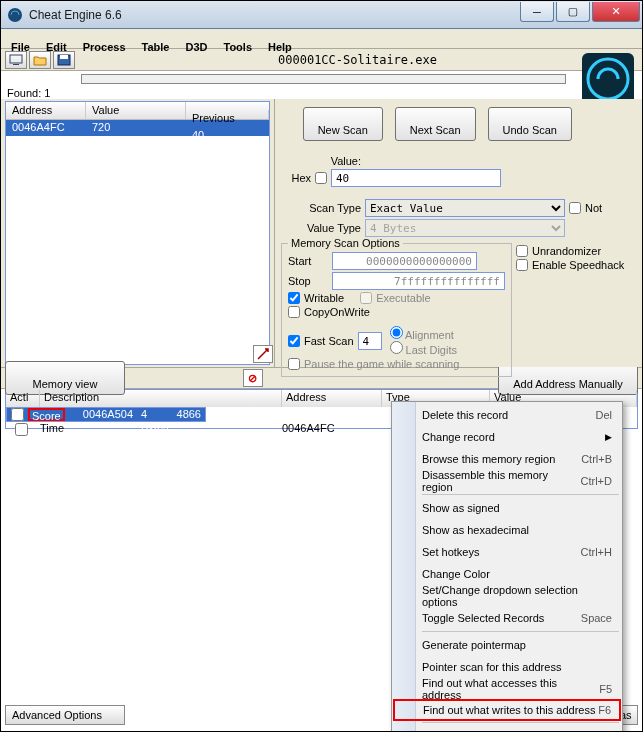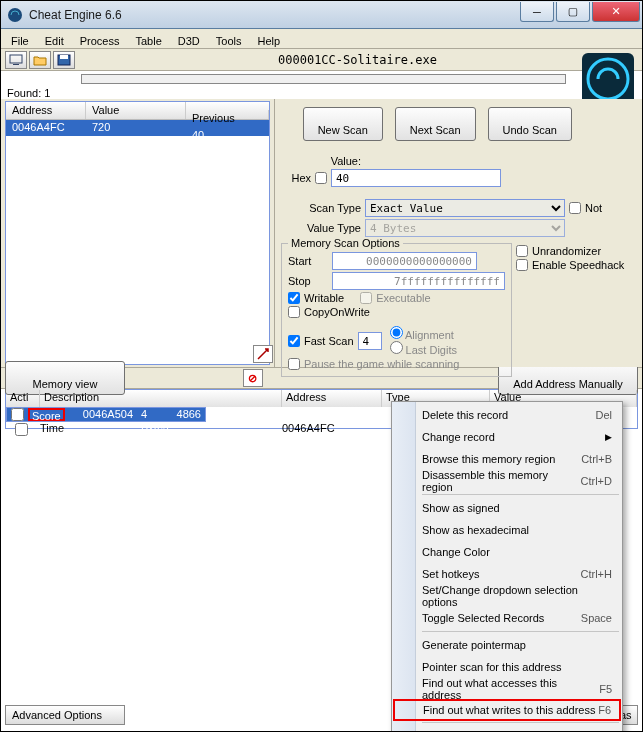--- a/index.html
+++ b/index.html
@@ -6,21 +6,21 @@
   body { background: #fff; width: 643px; height: 732px; overflow: hidden; position: relative; border: 1px solid #000; }
   
   .titlebar { height: 28px; background: linear-gradient(#dde6f0,#bfd0e3); display:flex; align-items:center; padding-left:6px; border-bottom:1px solid #5a7da0; }
   .titlebar .icon { width:16px; height:16px; margin-right:6px; display:inline-block; }
   .titlebar .title { font-size:12px; color:#1a1a1a; flex:1; }
   .winbtns { display:flex; height:100%; }
   .winbtn { width:34px; height:20px; margin-top:1px; margin-right:2px; border:1px solid #5a7da0; border-top:none; background:linear-gradient(#eef3f9,#cedceb); border-radius:0 0 3px 3px; display:flex; align-items:center; justify-content:center; font-size:11px; }
   .winbtn.close { background:linear-gradient(#e67,#c33); color:#fff; width:48px; }
   
   .menubar { height:20px; background:#ece9d8; border-bottom:1px solid #aca899; display:flex; padding:0 2px; }
-  .menubar span { padding:6px 8px; }
+  .menubar span { padding:12px 8px;font-weight:bold; }
   
   .toptoolbar { height:22px; background:#ece9d8; display:flex; align-items:center; padding:2px 4px; gap:2px; border-bottom:1px solid #aca899; }
   .tbtn { width:22px; height:18px; border:1px solid #888; background:linear-gradient(#fff,#ddd); display:flex; align-items:center; justify-content:center; font-size:10px; }
   .process-name { flex:1; text-align:center; font-family:monospace; font-size:12px; }
   
   .big-logo { position:absolute; right:6px; top:50px; width:56px; height:56px; }
   .settings-label { position:absolute; right:6px; top:110px; font-size:11px; }
   
   .progressrow { height:16px; display:flex; align-items:center; padding:0 8px 0 80px; }
   .progress { flex:1; height:10px; border:1px solid #888; background:#f0f0f0; margin-right:68px;}
@@ -299,25 +299,25 @@
         <span class="sc">Ctrl+D</span>
       </div>
       <div class="sep"></div>
       <div class="mi">
         <span>Show as signed</span>
       </div>
       <div class="mi">
         <span>Show as hexadecimal</span>
       </div>
       <div class="mi">
-        <span>Change Color</span>
-      </div>
-      <div class="mi">
         <span>Set hotkeys</span>
         <span class="sc">Ctrl+H</span>
+      </div>
+      <div class="mi">
+        <span>Change Color</span>
       </div>
       <div class="mi">
         <span>Set/Change dropdown selection options</span>
       </div>
       <div class="mi">
         <span>Toggle Selected Records</span>
         <span class="sc">Space</span>
       </div>
       <div class="sep"></div>
       <div class="mi">

